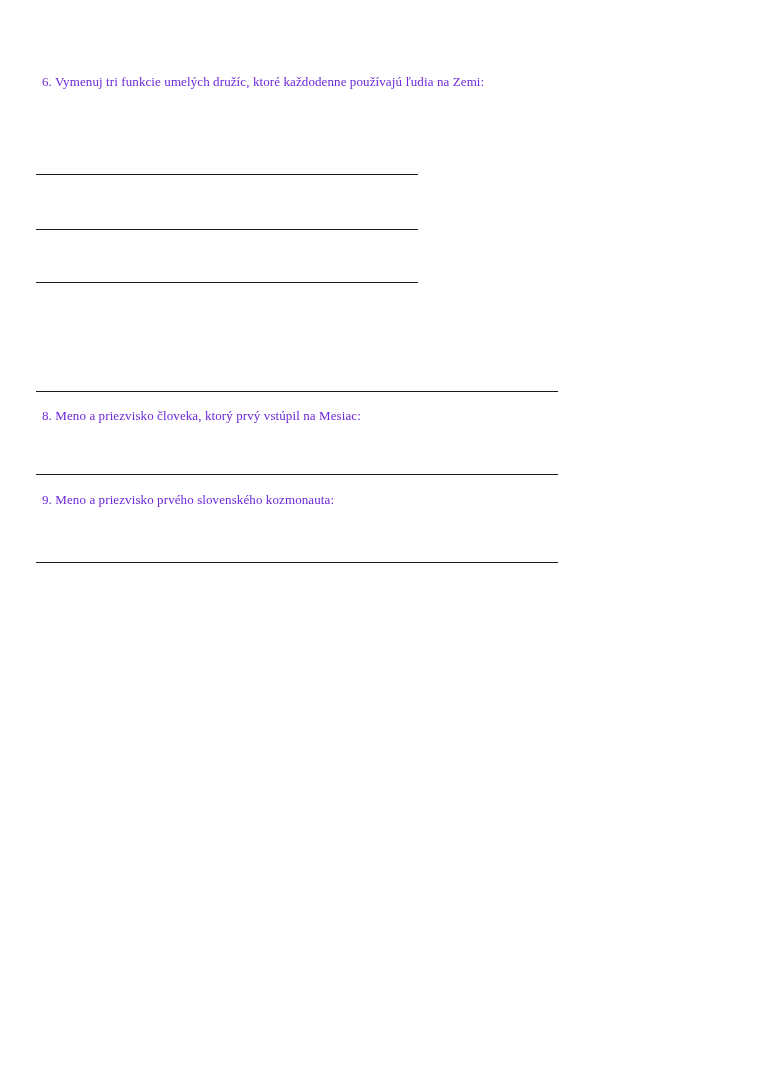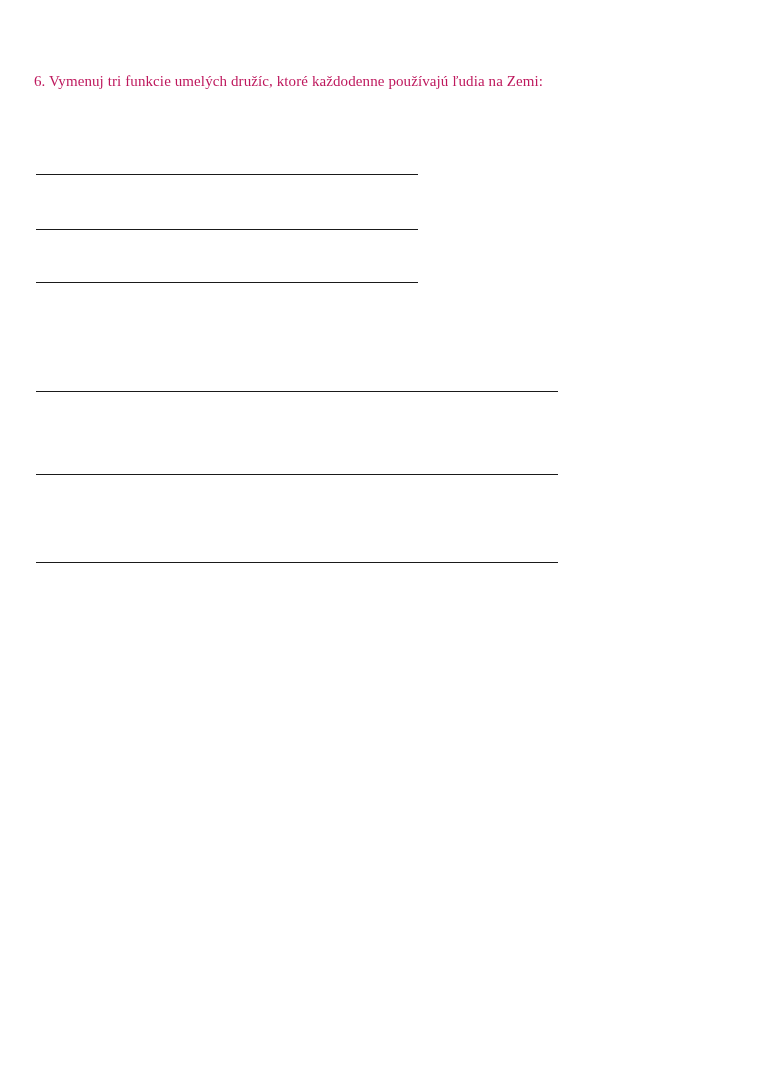--- a/index.html
+++ b/index.html
@@ -19,24 +19,24 @@
 
   .page {
     position: absolute;
     inset: 0;
     background: #ffffff;
   }
 
   
   .question {
     position: absolute;
-    left: 34px;
-    font-size: 15px;
+    left: 42px;
+    font-size: 13px;
     line-height: 27px;
-    color: #be185d;
+    color: #6d28d9;
     white-space: pre-line;
     letter-spacing: 0.1px;
   }
 
   .q6  { top: 68px;  width: 600px; }
   .q7  { top: 318px; width: 620px; }
   .q8  { top: 402px; width: 620px; }
   .q9  { top: 486px; width: 620px; }
 
   
@@ -71,19 +71,21 @@
 
   <div class="question q6">6. Vymenuj tri funkcie umelých družíc, ktoré každodenne používajú ľudia na Zemi:</div>
 
   <div class="rule rule-short r6a"></div>
   <div class="rule rule-short r6b"></div>
   <div class="rule rule-short r6c"></div>
 
 
   <div class="rule rule-long r7"></div>
 
+  <div class="question q8">8. Meno a priezvisko človeka, ktorý prvý vstúpil na Mesiac:</div>
 
   <div class="rule rule-long r8"></div>
 
+  <div class="question q9">9. Meno a priezvisko prvého slovenského kozmonauta:</div>
 
   <div class="rule rule-long r9"></div>
 
 </div>
 
 </body></html>

